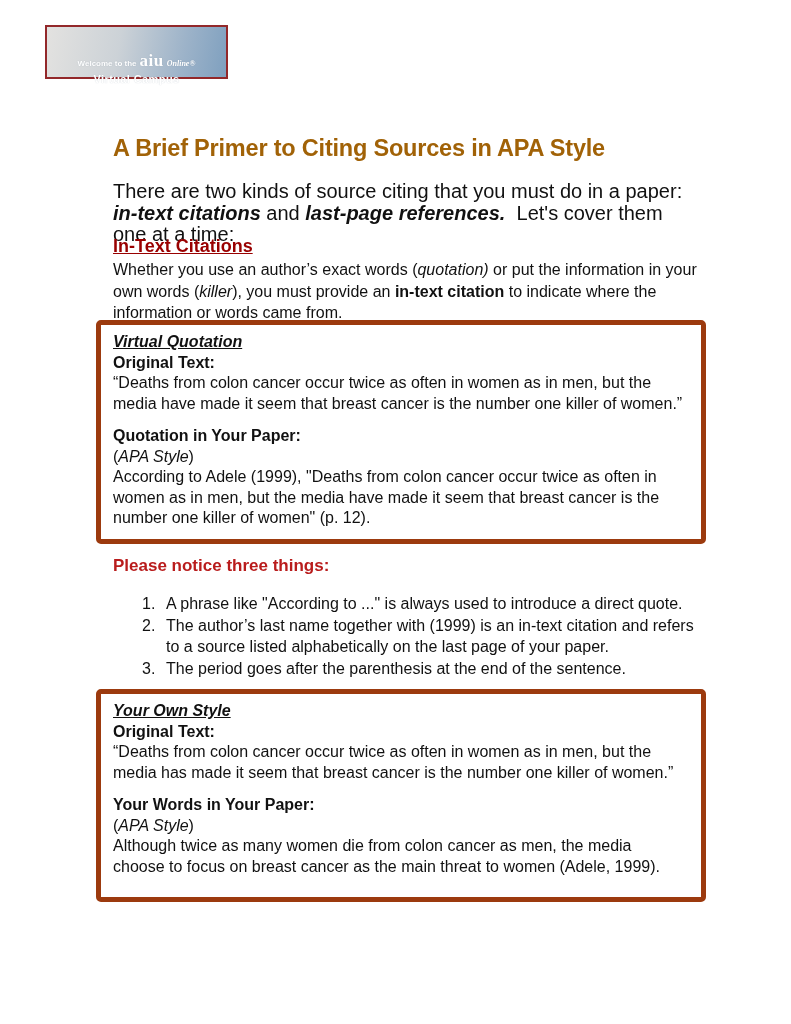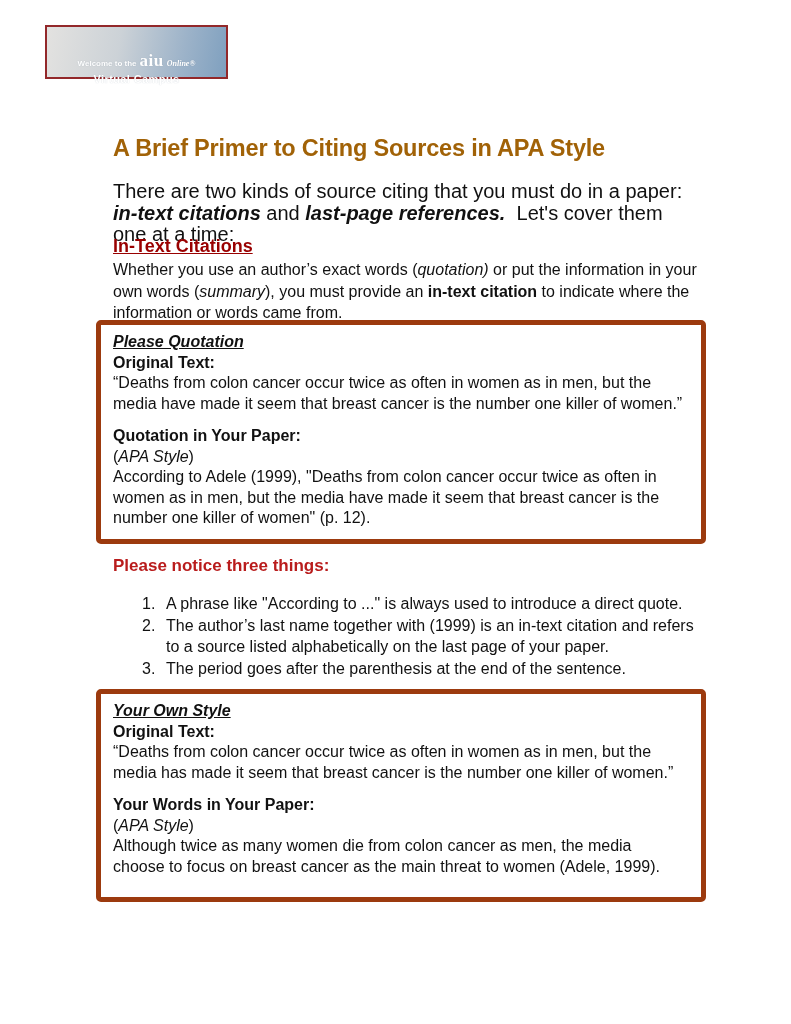--- a/index.html
+++ b/index.html
@@ -79,24 +79,24 @@
       <span class="logo-online">Online®</span>
     </div>
     <div class="logo-line2">Virtual Campus</div>
   </div>
 
   <h1 class="doc-title">A Brief Primer to Citing Sources in APA Style</h1>
 
   <p class="intro"><span>There are two kinds of source citing that you must do in a paper: </span><span class="bi">in-text citations</span><span> and </span><span class="bi">last-page references.</span><span>  Let's cover them one at a time:</span></p>
 
   <h2 class="red-heading">In-Text Citations</h2>
-  <p class="para-intext"><span>Whether you use an author’s exact words (</span><span class="i">quotation)</span><span> or put the information in your own words (</span><span class="i">summary</span><span>), you must provide an </span><span class="b">in-text citation</span><span> to indicate where the information or words came from.</span></p>
+  <p class="para-intext"><span>Whether you use an author’s exact words (</span><span class="i">quotation)</span><span> or put the information in your own words (</span><span class="i">killer</span><span>), you must provide an </span><span class="b">in-text citation</span><span> to indicate where the information or words came from.</span></p>
 
   <div class="example-box box-direct">
-    <div class="box-heading">Please Quotation</div>
+    <div class="box-heading">Virtual Quotation</div>
     <div class="box-label">Original Text:</div>
     <div>“Deaths from colon cancer occur twice as often in women as in men, but the media have made it seem that breast cancer is the number one killer of women.”</div>
     <div class="box-spacer"></div>
     <div class="box-label">Quotation in Your Paper:</div>
     <div><span>(</span><span class="i">APA Style</span><span>)</span></div>
     <div>According to Adele (1999), "Deaths from colon cancer occur twice as often in women as in men, but the media have made it seem that breast cancer is the number one killer of women" (p. 12).</div>
   </div>
 
   <h3 class="blue-heading">Please notice three things:</h3>
 

